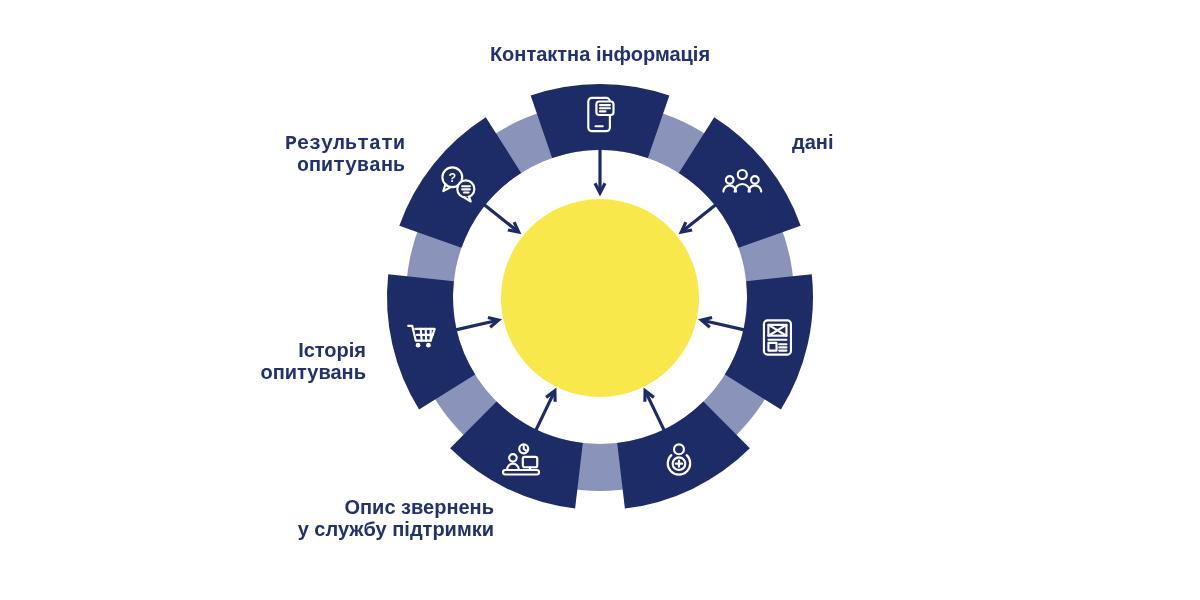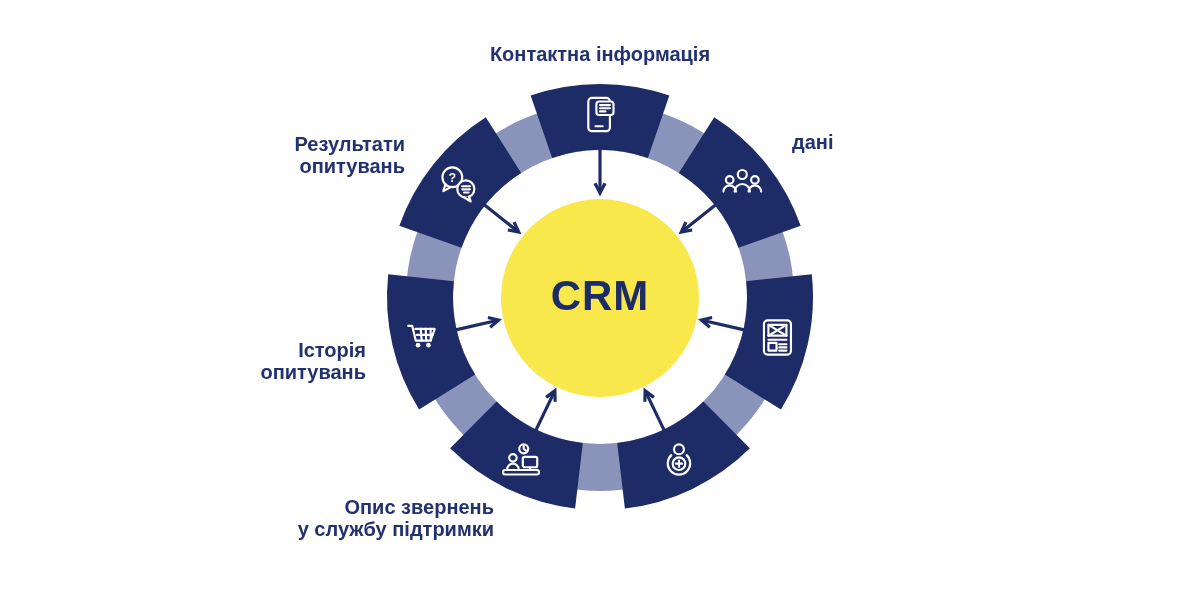--- a/index.html
+++ b/index.html
@@ -12,21 +12,21 @@
     position:absolute; font-weight:700; font-size:20px; line-height:22px;
     color:var(--text,#22316f); white-space:nowrap;
   }
   .label .line { display:block; }
   .l-contact     { left:600px; top:43px;  transform:translateX(-50%); text-align:center; }
   .l-demographic { left:792px; top:131px; text-align:left; }
   .l-interaction { left:828px; top:336px; text-align:left; }
   .l-leads       { left:707px; top:491px; text-align:left; }
   .l-support     { right:706px; top:496px; text-align:right; }
   .l-orders      { right:834px; top:339px; text-align:right; }
-  .l-surveys     { right:795px; top:133px; text-align:right; }
+  .l-surveys     { right:795px; top:133px; text-align:right;font-family:Liberation Mono, monospace; }
   .crm-center {
     position:absolute; left:600px; top:298px; transform:translate(-50%,-54%);
     font-weight:700; font-size:42px; letter-spacing:1px; color:var(--navy,#1d2b66);
   }
 </style>
 </head>
 <body>
 
 <div class="stage">
 
@@ -149,15 +149,14 @@
   <div class="label l-orders">
     <span class="line">Історія</span>
     <span class="line">опитувань</span>
   </div>
 
   <div class="label l-surveys">
     <span class="line">Результати</span>
     <span class="line">опитувань</span>
   </div>
 
-  <div class="crm-center">CRM</div>
 
 </div>
 
 </body></html>

